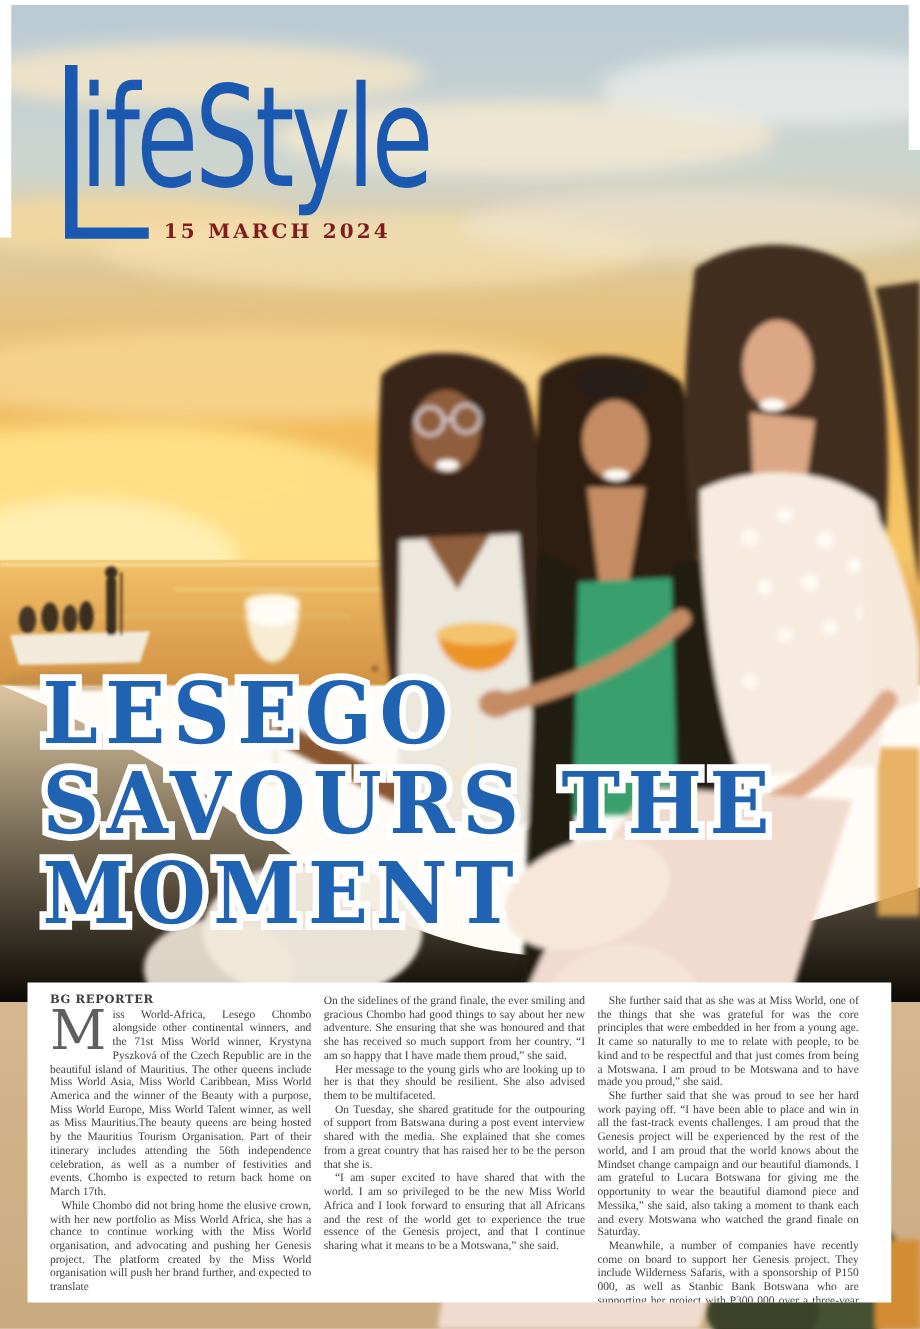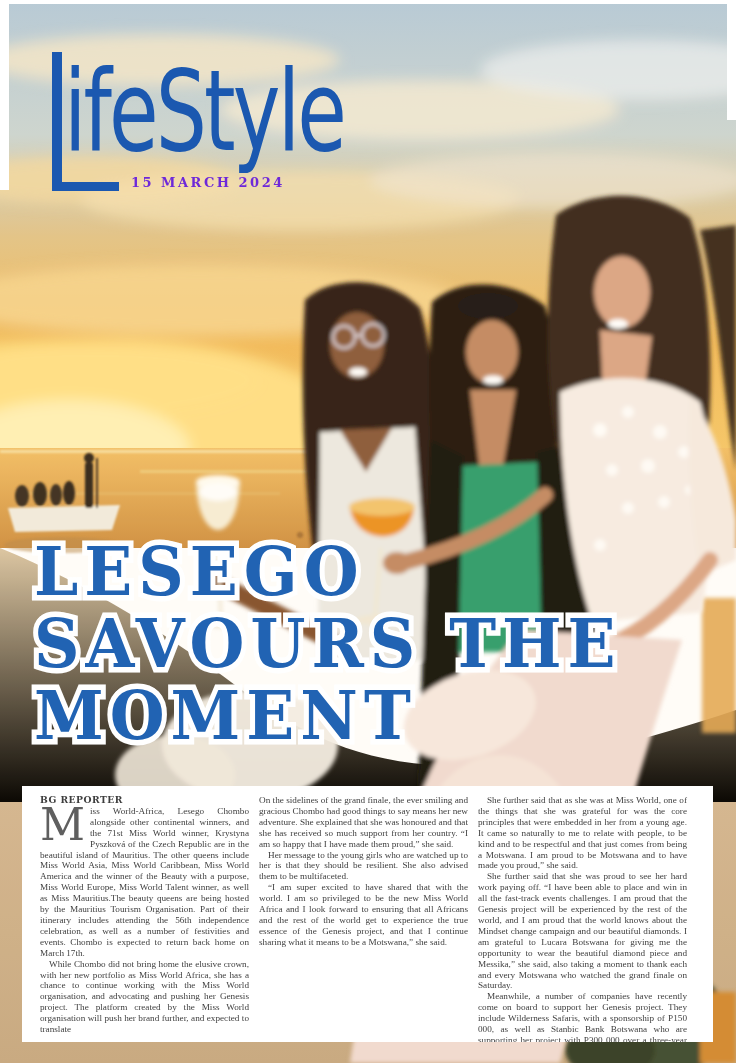--- a/index.html
+++ b/index.html
@@ -16,22 +16,22 @@
   .strip-right{right:0;top:0;width:9px;height:120px;}
 
   
   .masthead{position:absolute;left:0;top:0;width:684px;height:210px;z-index:4;}
   .logo-stem{position:absolute;left:52px;top:52px;width:10px;height:138px;background:#1b58b0;}
   .logo-foot{position:absolute;left:52px;top:182px;width:67px;height:9px;background:#1b58b0;}
   .logo-hidden{position:absolute;left:52px;top:52px;width:1px;height:1px;overflow:hidden;opacity:0;}
   .logo-rest{position:absolute;left:64px;top:57px;color:#1b58b0;
              font-family:"DejaVu Sans", sans-serif;font-size:112px;line-height:108px;
              letter-spacing:-4px;transform:scaleX(.72);transform-origin:0 0;white-space:nowrap;}
-  .issue-date{position:absolute;left:131px;top:175px;color:#6d28d9;
-              font-family:"DejaVu Serif", serif;font-weight:bold;font-size:13px;
+  .issue-date{position:absolute;left:131px;top:175px;color:#7f1d1d;
+              font-family:"DejaVu Serif", serif;font-weight:bold;font-size:16px;
               letter-spacing:2.5px;white-space:nowrap;}
 
   
   .headline{position:absolute;left:34px;top:532px;z-index:3;}
   .hl-line{position:relative;height:72px;font-family:"DejaVu Serif", serif;font-weight:bold;
            font-size:63px;line-height:72px;letter-spacing:6px;color:#2163b3;white-space:nowrap;
            transform:scaleY(1.08);transform-origin:0 0;}
   .hl-line::before{content:attr(data-text);position:absolute;left:0;top:0;z-index:-1;color:#fff;
            -webkit-text-stroke:10px #ffffff;
            text-shadow:3px 3px 0 #fff,-3px 3px 0 #fff,3px -3px 0 #fff,-3px -3px 0 #fff,
@@ -231,22 +231,23 @@
   </div>
 
   <div class="textbox">
     <div class="cols">
       <div class="col">
         <p class="byline">BG REPORTER</p>
         <p class="lead"><span class="dropcap">M</span><span>iss World-Africa, Lesego Chombo alongside other continental winners, and the 71st Miss World winner, Krystyna Pyszková of the Czech Republic are in the beautiful island of Mauritius. The other queens include Miss World Asia, Miss World Caribbean, Miss World America and the winner of the Beauty with a purpose, Miss World Europe, Miss World Talent winner, as well as Miss Mauritius.The beauty queens are being hosted by the Mauritius Tourism Organisation. Part of their itinerary includes attending the 56th independence celebration, as well as a number of festivities and events. Chombo is expected to return back home on March 17th.</span></p>
         <span></span>
       <p>While Chombo did not bring home the elusive crown, with her new portfolio as Miss World Africa, she has a chance to continue working with the Miss World organisation, and advocating and pushing her Genesis project. The platform created by the Miss World organisation will push her brand further, and expected to translate</p></div>
       <div class="col">
-          <p>On the sidelines of the grand finale, the ever smiling and gracious Chombo had good things to say means her new adventure. She explained that she was honoured and that she has received so much support from her country. “I am so happy that I have made them proud,” she said.</p>
-          <p>Her message to the young girls who are watched up to her is that they should be resilient. She also advised them to be multifaceted.</p>
+          <p>On the sidelines of the grand finale, the ever smiling and gracious Chombo had good things to say about her new adventure. She ensuring that she was honoured and that she has received so much support from her country. “I am so happy that I have made them proud,” she said.</p>
+          <p>Her message to the young girls who are looking up to her is that they should be resilient. She also advised them to be multifaceted.</p>
+          <p>On Tuesday, she shared gratitude for the outpouring of support from Batswana during a post event interview shared with the media. She explained that she comes from a great country that has raised her to be the person that she is.</p>
           <p>“I am super excited to have shared that with the world. I am so privileged to be the new Miss World Africa and I look forward to ensuring that all Africans and the rest of the world get to experience the true essence of the Genesis project, and that I continue sharing what it means to be a Motswana,” she said.</p>
         </div>
       <div class="col indent-first">
           <p>She further said that as she was at Miss World, one of the things that she was grateful for was the core principles that were embedded in her from a young age. It came so naturally to me to relate with people, to be kind and to be respectful and that just comes from being a Motswana. I am proud to be Motswana and to have made you proud,” she said.</p>
           <p>She further said that she was proud to see her hard work paying off. “I have been able to place and win in all the fast-track events challenges. I am proud that the Genesis project will be experienced by the rest of the world, and I am proud that the world knows about the Mindset change campaign and our beautiful diamonds. I am grateful to Lucara Botswana for giving me the opportunity to wear the beautiful diamond piece and Messika,” she said, also taking a moment to thank each and every Motswana who watched the grand finale on Saturday.</p>
           <p>Meanwhile, a number of companies have recently come on board to support her Genesis project. They include Wilderness Safaris, with a sponsorship of P150 000, as well as Stanbic Bank Botswana who are supporting her project with P300 000 over a three-year period.</p>
         </div>
     </div>
   </div>
 

